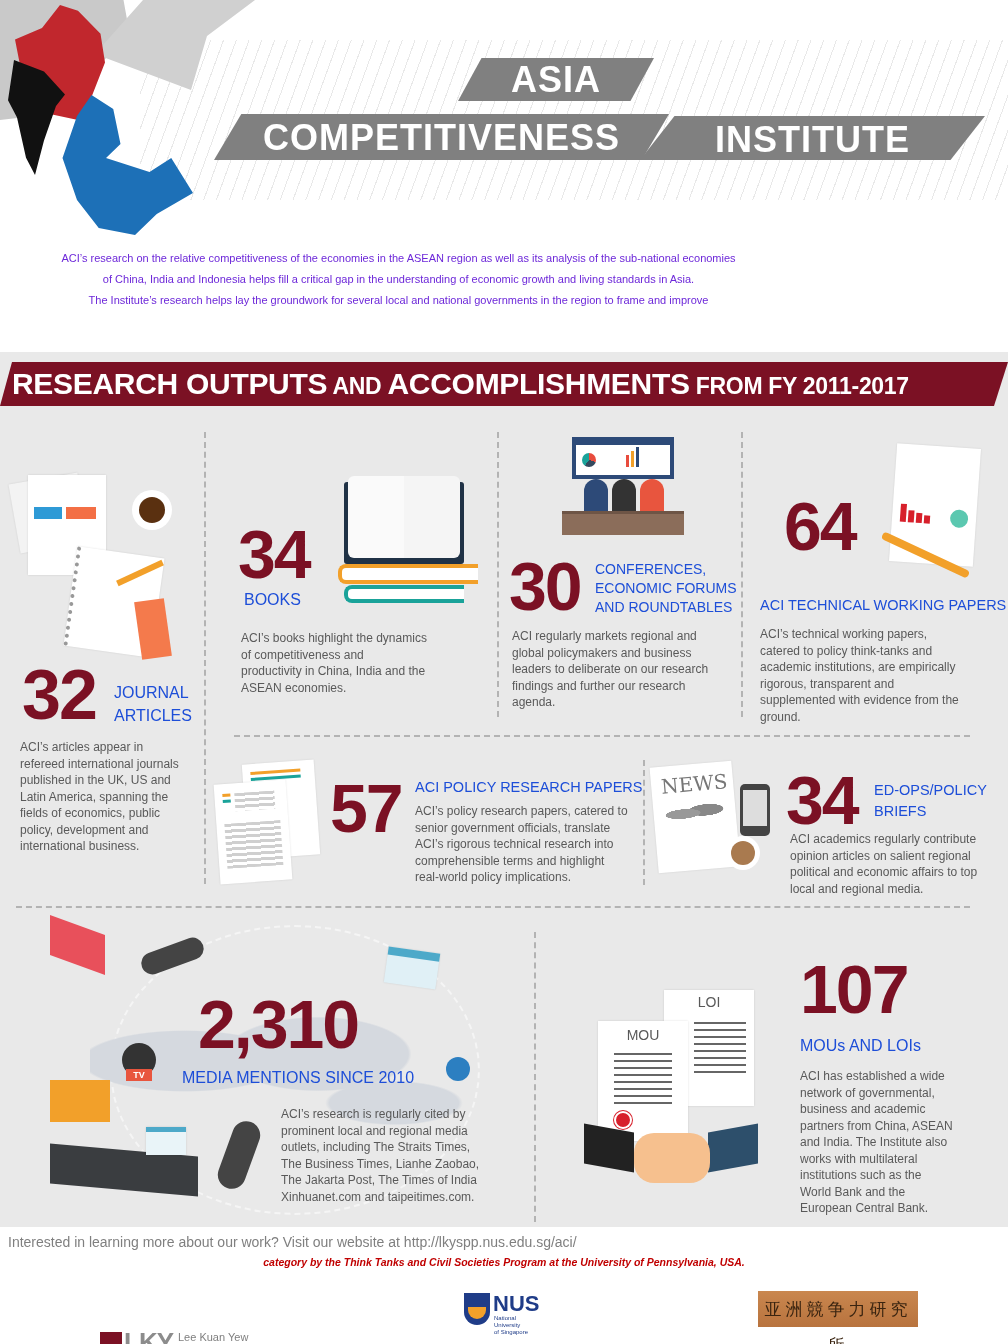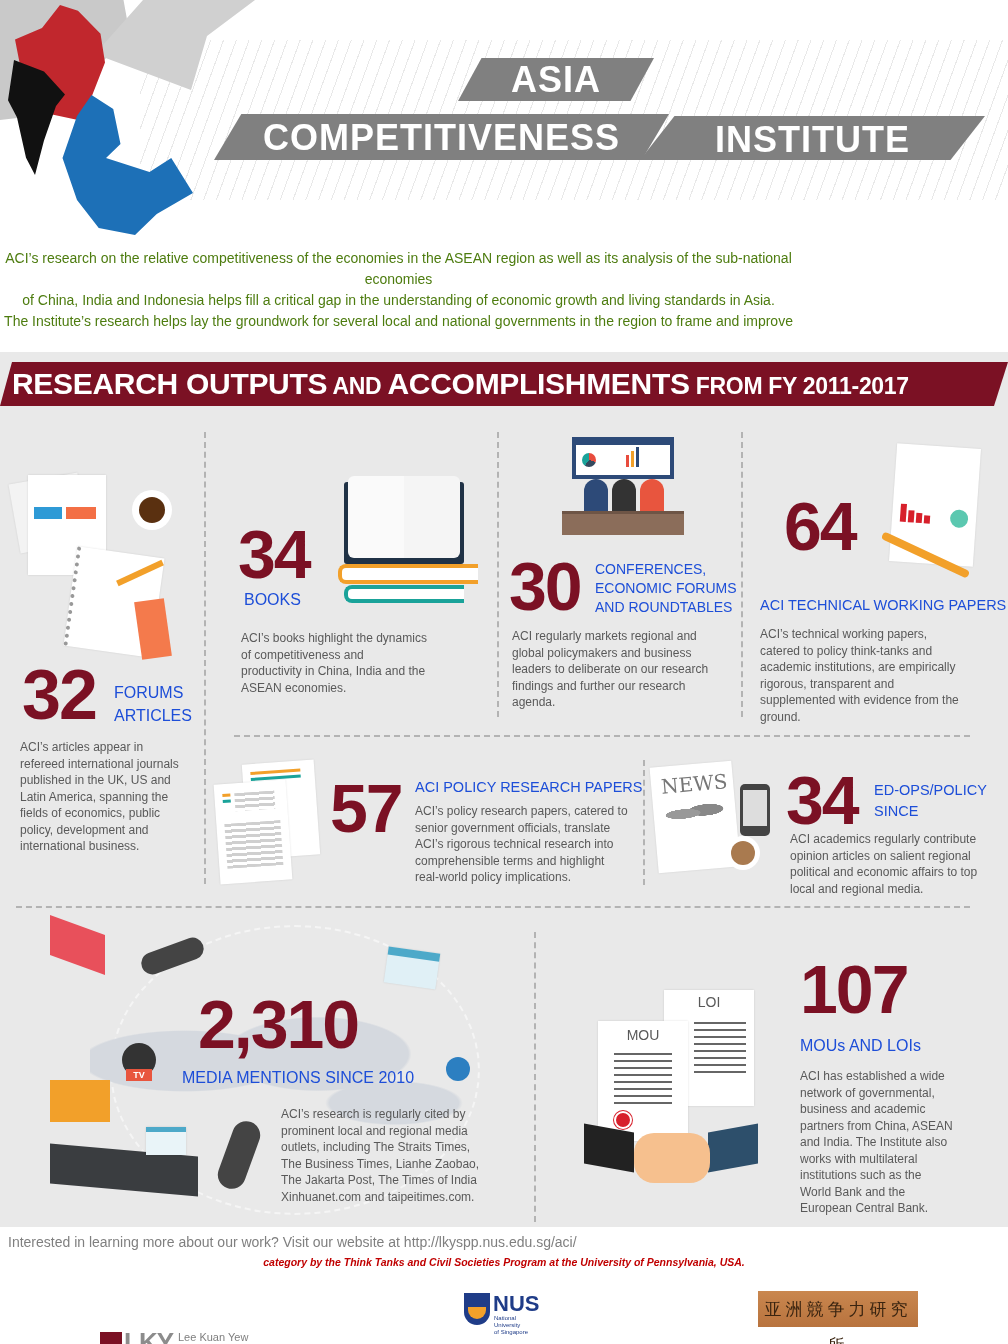--- a/index.html
+++ b/index.html
@@ -18,21 +18,21 @@
     clip-path: polygon(50% 0, 70% 5%, 95% 25%, 100% 50%, 85% 80%, 70% 100%, 40% 95%, 30% 60%, 5% 50%, 0 30%, 30% 20%); }
   .map-india { left: 8px; top: 60px; width: 60px; height: 115px; background: #111;
     clip-path: polygon(10% 0, 60% 10%, 95% 30%, 80% 40%, 60% 70%, 45% 100%, 30% 85%, 15% 50%, 0 35%); }
   .map-asean { left: 48px; top: 95px; width: 145px; height: 140px; background: #1d70b7;
     clip-path: polygon(30% 0, 45% 10%, 50% 35%, 40% 45%, 70% 55%, 85% 45%, 100% 70%, 75% 85%, 60% 100%, 35% 95%, 20% 75%, 10% 45%, 20% 15%); }
   .band { background: #808080; color: #fff; font-weight: bold; text-align: center; letter-spacing: 1px; }
   .band-asia { left: 458px; top: 58px; width: 196px; height: 43px; clip-path: polygon(12% 0, 100% 0, 88% 100%, 0 100%); font-size: 36px; line-height: 43px; }
   .band-comp { left: 214px; top: 114px; width: 455px; height: 46px; clip-path: polygon(6% 0, 100% 0, 94% 100%, 0 100%); font-size: 36px; line-height: 48px; }
   .band-inst { left: 640px; top: 116px; width: 345px; height: 44px; clip-path: polygon(10% 0, 100% 0, 90% 100%, 0 100%); font-size: 36px; line-height: 48px; }
 
-  .intro { left: 0; top: 248px; width: 797px; text-align: center; font-size: 14px; line-height: 21px; color: #4d7c0f; font-family: "Liberation Sans Narrow", "Liberation Sans", sans-serif; }
+  .intro { left: 0; top: 248px; width: 797px; text-align: center; font-size: 11px; line-height: 21px; color: #6d28d9; font-family: "Liberation Sans Narrow", "Liberation Sans", sans-serif; }
 
   
   .main { left: 0; top: 352px; width: 1008px; height: 875px; background: #e9e9e9; }
   .banner { left: 0; top: 362px; width: 1008px; height: 44px; background: #7b1124; clip-path: polygon(12px 0, 100% 0, 994px 100%, 0 100%); }
   .banner-text { left: 12px; top: 362px; height: 44px; line-height: 44px; color: #fff; font-weight: bold; white-space: nowrap; letter-spacing: -.3px; }
   .banner-text .big { font-size: 30px; }
   .banner-text .sm { font-size: 23px; }
 
   .vdash { border-left: 2px dashed #b3b3b3; width: 0; }
   .hdash { border-top: 2px dashed #b3b3b3; height: 0; }
@@ -99,21 +99,21 @@
   </div>
   <div class="abs" style="left:122px; top:20px; width:40px; height:40px; border-radius:50%; background:#fff;">
     <div class="abs" style="left:7px; top:7px; width:26px; height:26px; border-radius:50%; background:#5a3010;"></div>
   </div>
   <div class="abs paper" style="left:60px; top:82px; width:88px; height:100px; transform:rotate(8deg); border-left:4px dotted #999;"></div>
   <div class="abs" style="left:128px; top:130px; width:30px; height:58px; background:#f47a4c; transform:rotate(-8deg);"></div>
   <div class="abs" style="left:105px; top:100px; width:50px; height:6px; background:#f2a02a; transform:rotate(-25deg);"></div>
 </div>
 <div class="abs num" style="left:22px; top:660px; font-size:70px;">32</div>
 <div class="abs lbl" style="left:114px; top:681px; font-size:16px; line-height:23px;">
-  <div>FORUMS</div>
+  <div>JOURNAL</div>
   <div>ARTICLES</div>
 </div>
 <div class="abs desc" style="left:20px; top:739px; width:180px;">
   <div>ACI’s articles appear in</div>
   <div>refereed  international journals</div>
   <div>published in the UK, US and</div>
   <div>Latin America,  spanning the</div>
   <div>fields of economics, public</div>
   <div>policy, development and</div>
   <div>international business.</div>
@@ -212,21 +212,21 @@
   <div class="abs" style="left:88px; top:22px; width:30px; height:52px; background:#444; border-radius:5px;">
     <div class="abs" style="left:3px; top:6px; width:24px; height:36px; background:#ddd;"></div>
   </div>
   <div class="abs" style="left:74px; top:74px; width:34px; height:34px; border-radius:50%; background:#fff;">
     <div class="abs" style="left:5px; top:5px; width:24px; height:24px; border-radius:50%; background:#a97a4f;"></div>
   </div>
 </div>
 <div class="abs num" style="left:786px; top:766px; font-size:68px;">34</div>
 <div class="abs lbl" style="left:874px; top:780px; font-size:14.5px; line-height:21px;">
   <div>ED-OPS/POLICY</div>
-  <div>SINCE</div>
+  <div>BRIEFS</div>
 </div>
 <div class="abs desc" style="left:790px; top:831px; width:215px;">
   <div>ACI academics regularly contribute</div>
   <div>opinion articles on salient regional</div>
   <div>political and economic affairs to top</div>
   <div>local and regional media.</div>
 </div>
 
 <div class="abs" style="left:50px; top:925px; width:450px; height:290px;">
   <div class="abs" style="left:60px; top:0; width:370px; height:290px; border:2px dashed #f5f5f5; border-radius:50%;"></div>

